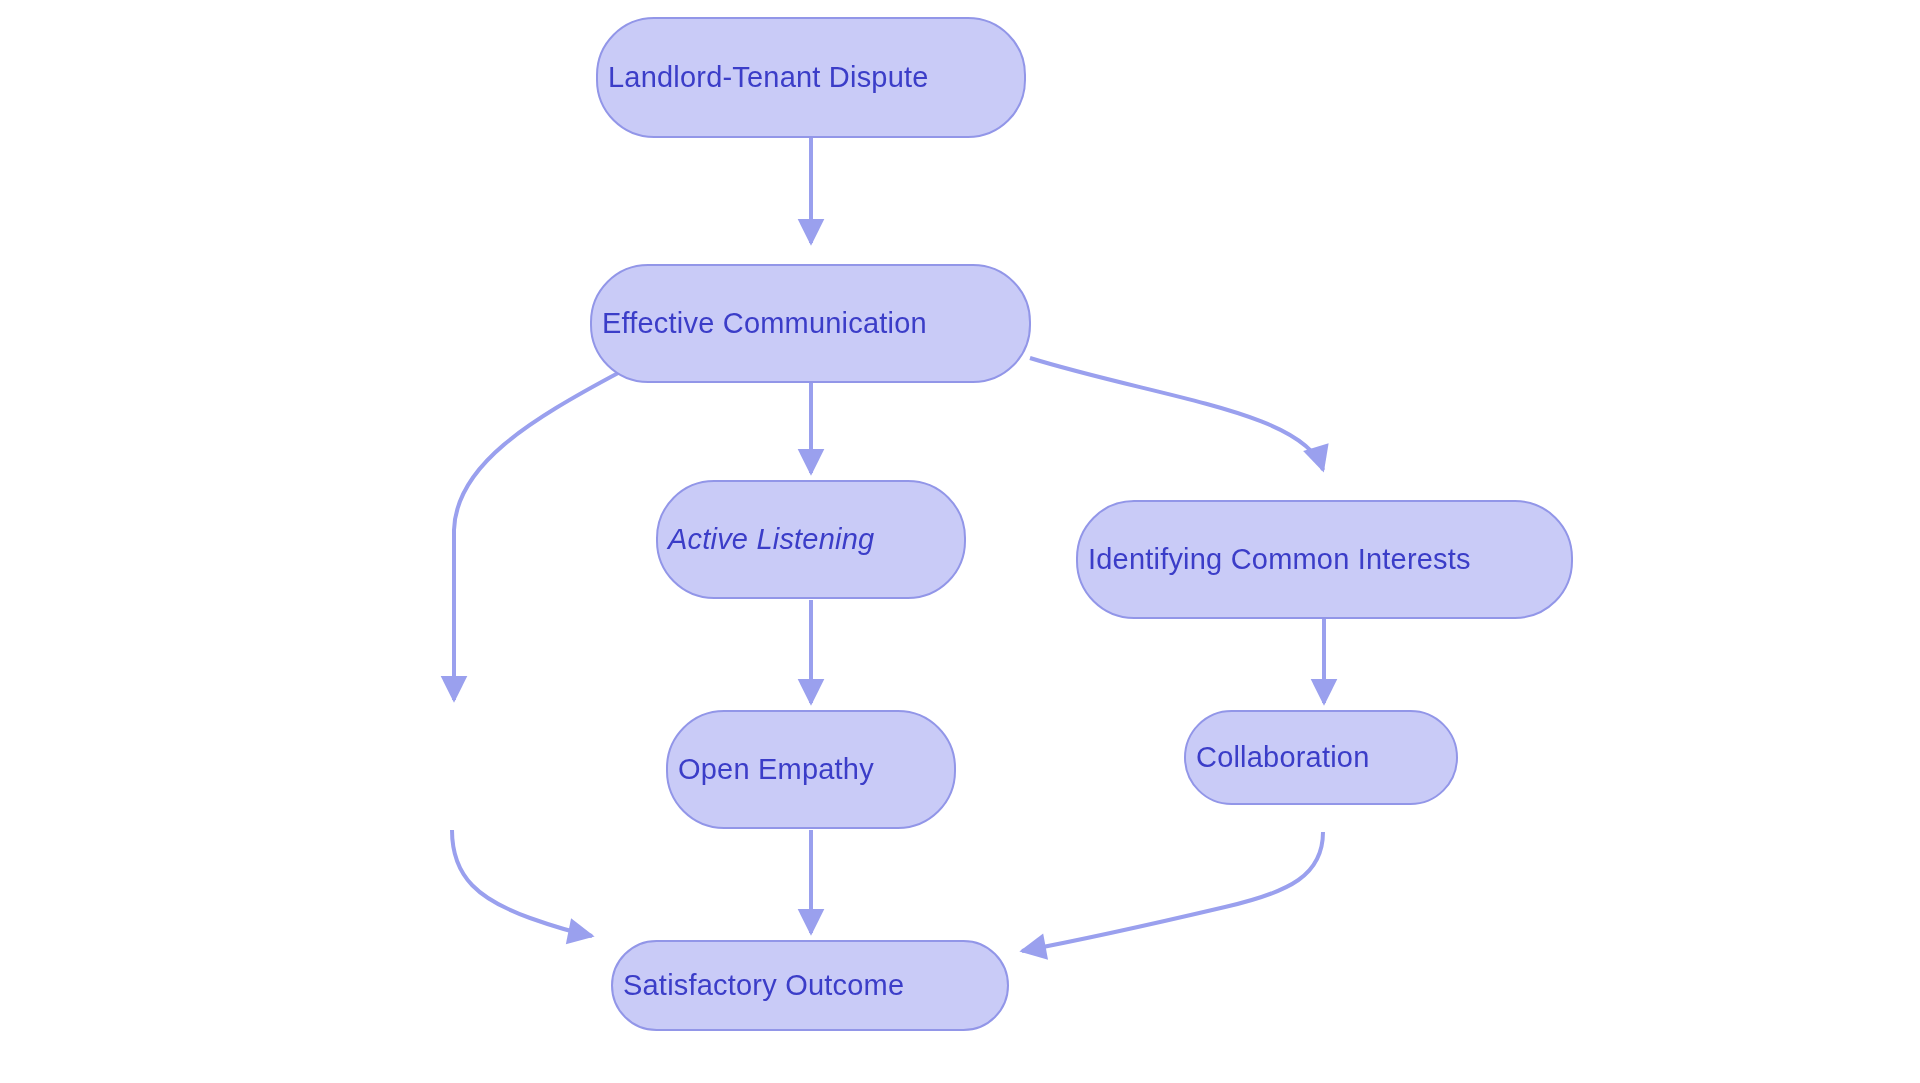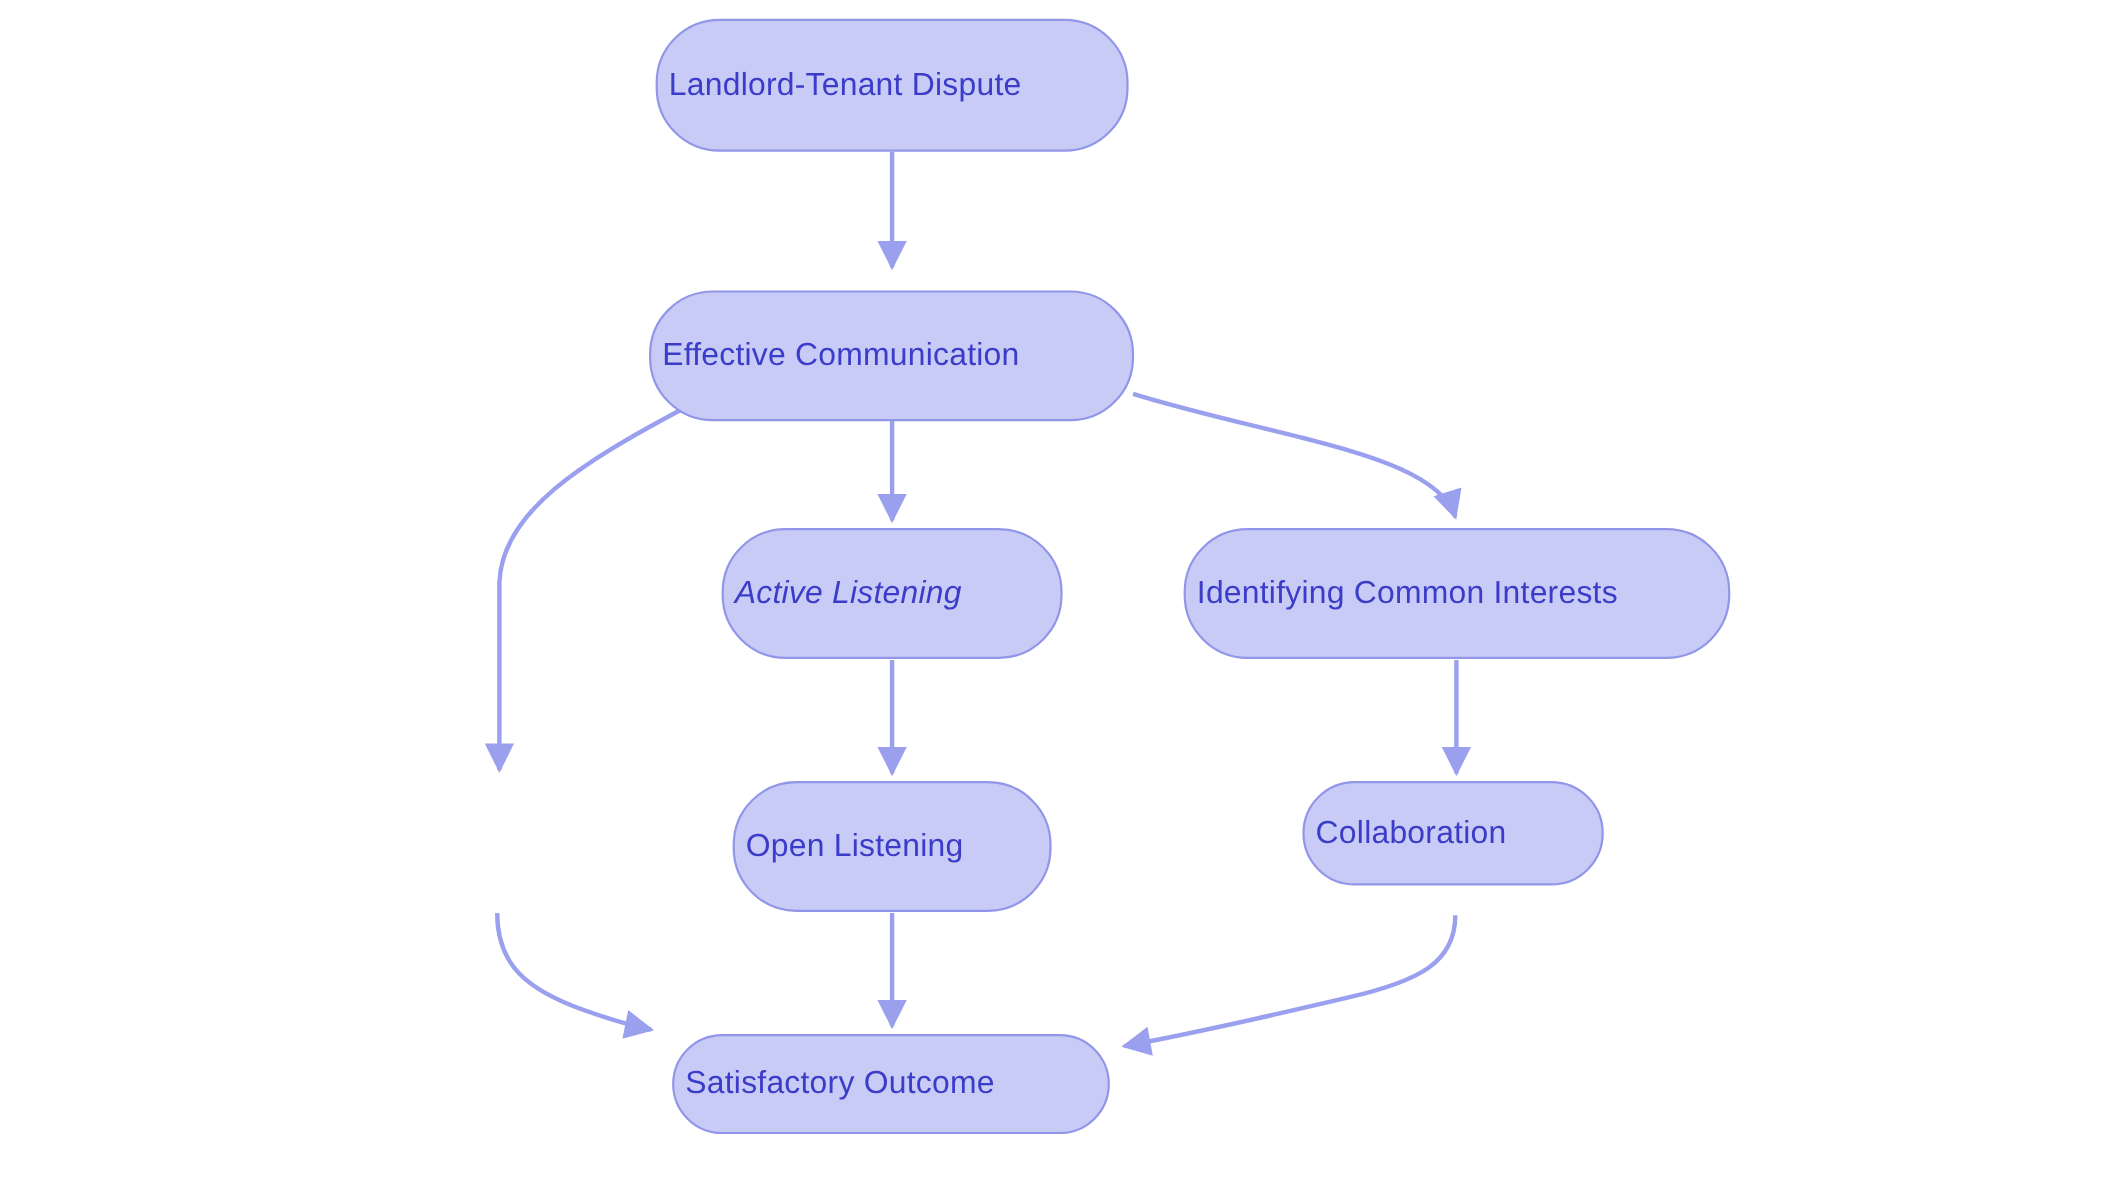--- a/index.html
+++ b/index.html
@@ -81,27 +81,27 @@
   </div>
 
   <div class="node" style="left:590px; top:249px; width:441px; height:119px;margin-top:15px;">
     <span>Effective Communication</span>
   </div>
 
   <div class="node" style="left:656px; top:480px; width:310px; height:119px;font-style:italic;">
     <span>Active Listening</span>
   </div>
 
-  <div class="node" style="left:1076px; top:480px; width:497px; height:119px;">
+  <div class="node" style="left:1076px; top:500px; width:497px; height:119px;">
     <span>Identifying Common Interests</span>
   </div>
 
 
   <div class="node" style="left:666px; top:710px; width:290px; height:119px;">
-    <span>Open Listening</span>
+    <span>Open Empathy</span>
   </div>
 
   <div class="node" style="left:1184px; top:710px; width:274px; height:95px;">
     <span>Collaboration</span>
   </div>
 
   <div class="node" style="left:611px; top:940px; width:398px; height:91px;">
     <span>Satisfactory Outcome</span>
   </div>
 

